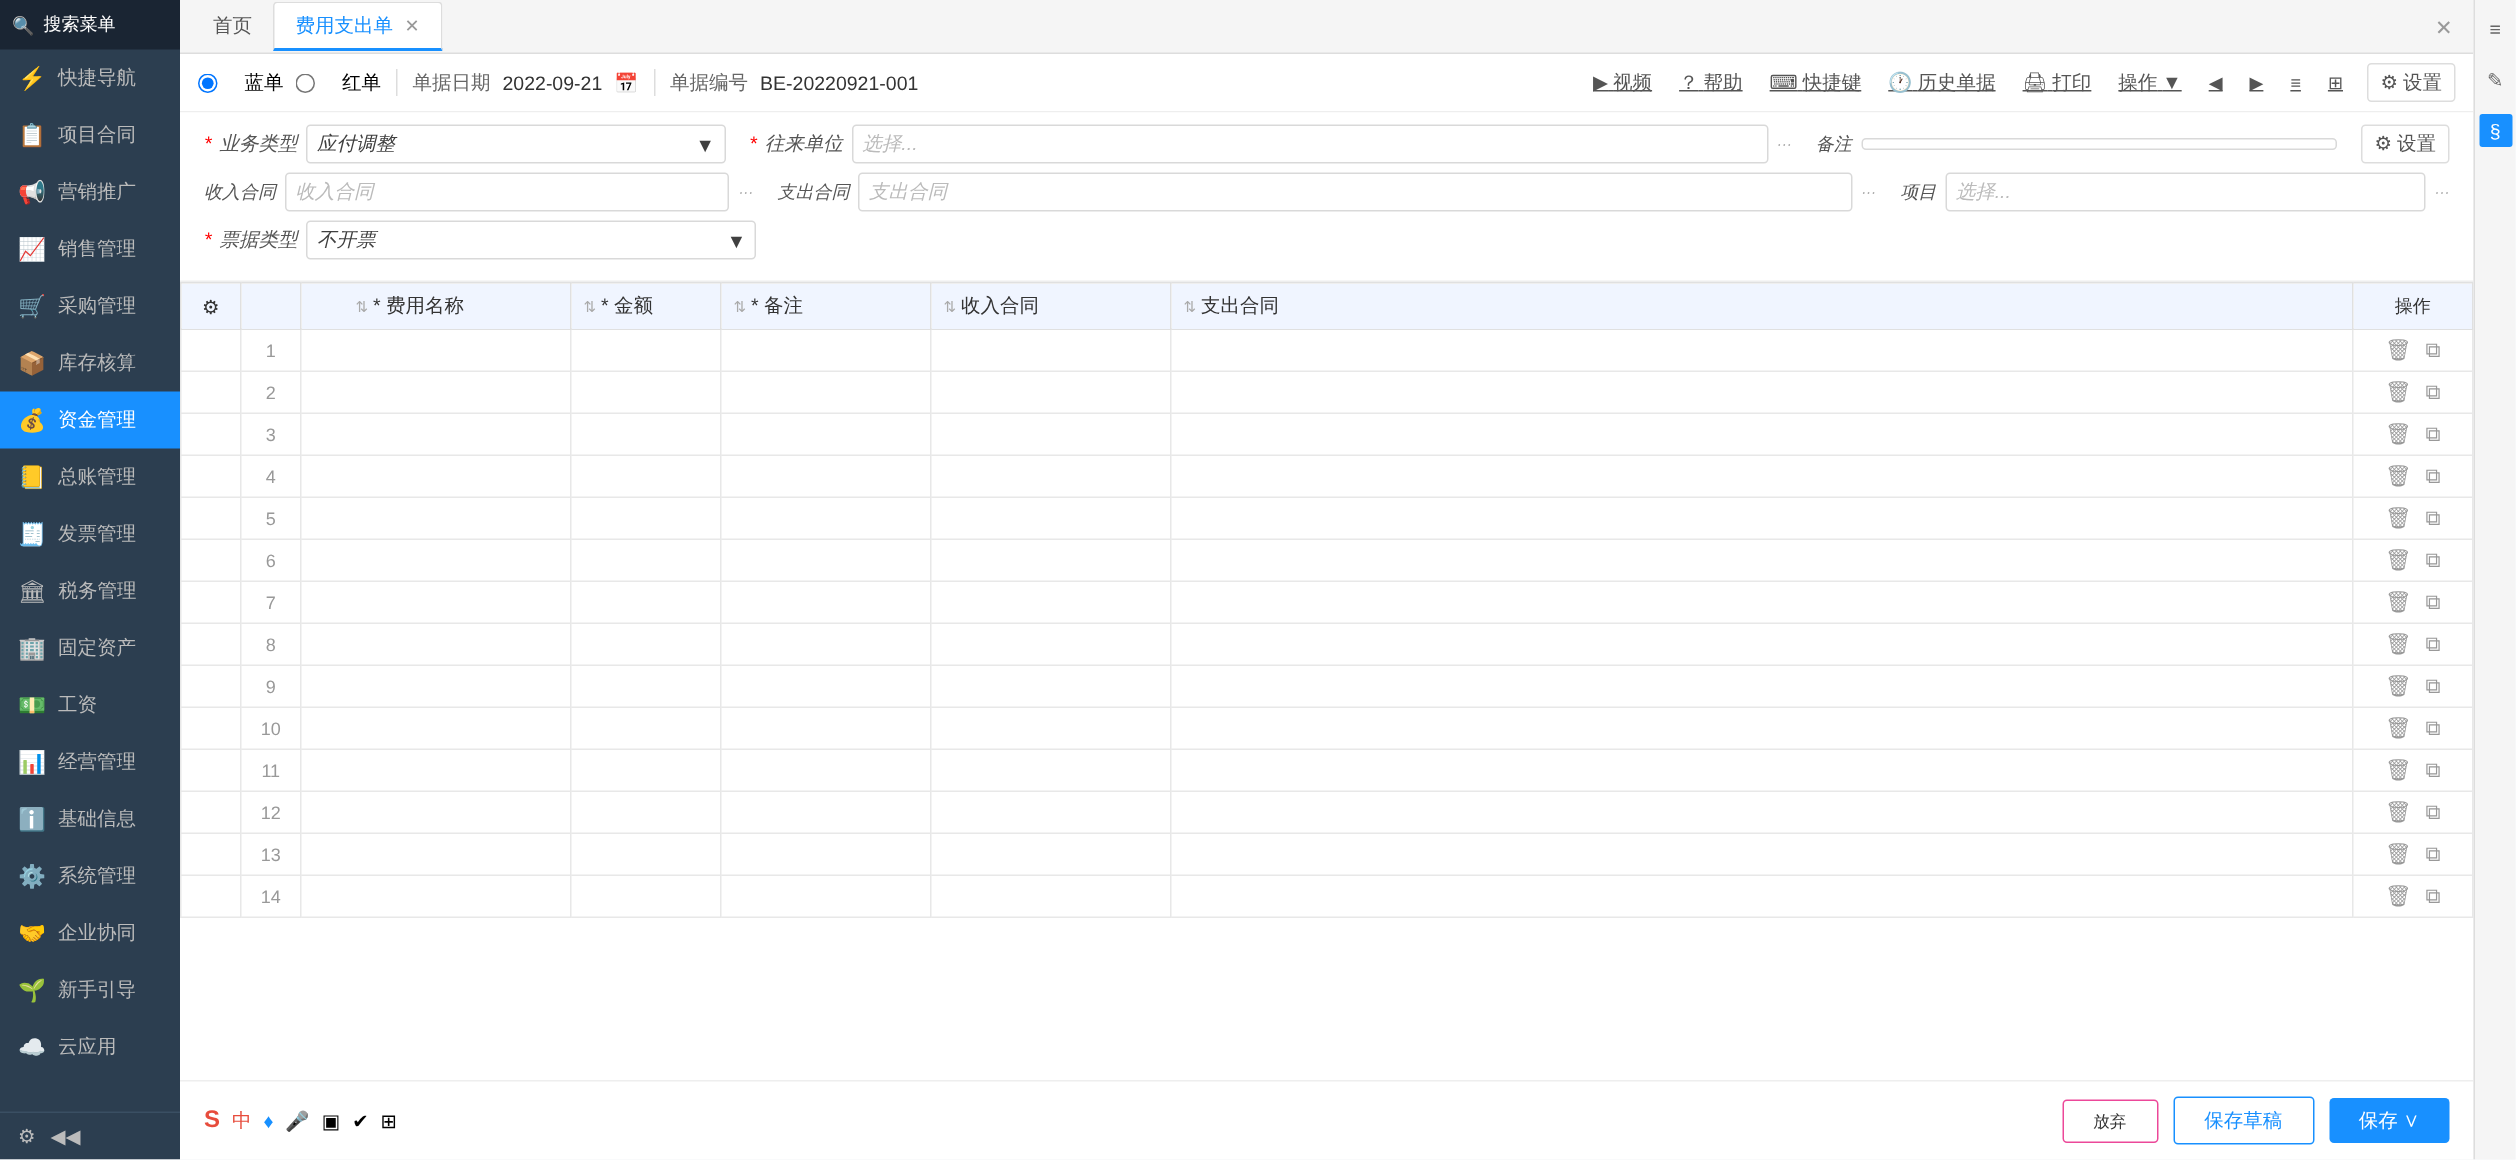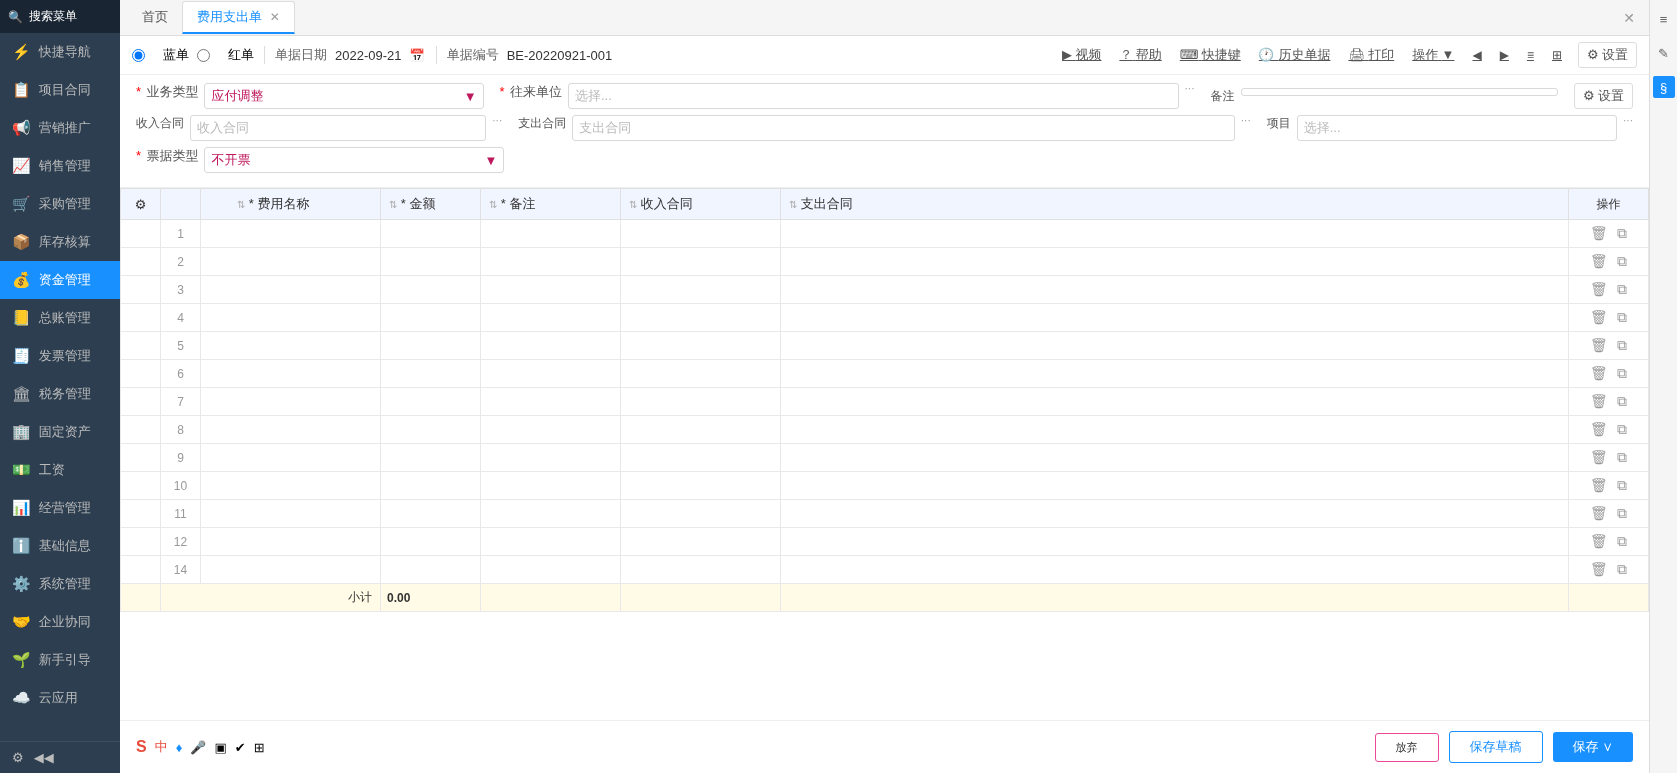--- a/index.html
+++ b/index.html
@@ -136,39 +136,40 @@
       background: #fff;
     }
     .form-row {
       display: flex;
       align-items: center;
       gap: 16px;
       margin-bottom: 6px;
     }
     .form-field {
       display: flex;
-      align-items: flex-start;
+      align-items: center;
       gap: 6px;
       flex: 1;
+      font-style: italic;
     }
     .form-label {
       font-size: 12px;
       color: #555;
       white-space: nowrap;
       min-width: fit-content;
     }
     .required { color: #f00; margin-right: 2px; }
     .form-input {
       flex: 1;
       border: 1px solid #d9d9d9;
       border-radius: 3px;
       padding: 3px 6px;
       font-size: 12px;
       min-width: 0;
-      color: #be185d;
+      color: #404040;
     }
     .form-input.select-like {
       display: flex;
       align-items: center;
       justify-content: space-between;
       cursor: pointer;
       background: #fff;
       min-width: 160px;
       max-width: 300px;
     }
@@ -696,40 +697,44 @@
       <td></td>
       <td></td>
       <td></td>
       <td class="op-col">
         <button class="op-btn">🗑</button>
         <button class="op-btn">⧉</button>
       </td>
     </tr>
           <tr>
       <td class="gear-col"></td>
+      <td class="row-num">13</td>
+      <td></td>
+      <td></td>
+      <td></td>
+      <td></td>
+      <td></td>
+      <td class="op-col">
+        <button class="op-btn">🗑</button>
+        <button class="op-btn">⧉</button>
+      </td>
+    </tr>
+          <tr>
+      <td class="gear-col"></td>
       <td class="row-num">14</td>
       <td></td>
       <td></td>
       <td></td>
       <td></td>
       <td></td>
       <td class="op-col">
         <button class="op-btn">🗑</button>
         <button class="op-btn">⧉</button>
       </td>
     </tr>
-          <tr class="subtotal-row">
-    <td></td>
-    <td class="subtotal-label" colspan="2">小计</td>
-    <td class="subtotal-val">0.00</td>
-    <td></td>
-    <td></td>
-    <td></td>
-    <td></td>
-  </tr>
         </tbody>
     </table>
   </div>
 
   <div class="footer">
     <div class="footer-icons">
       <span style="color:#e74c3c;font-weight:bold;font-size:16px;">S</span>
       <span style="color:#e74c3c;cursor:pointer;">中</span>
       <span style="color:#1890ff;cursor:pointer;">♦</span>
       <span style="cursor:pointer;">🎤</span>

